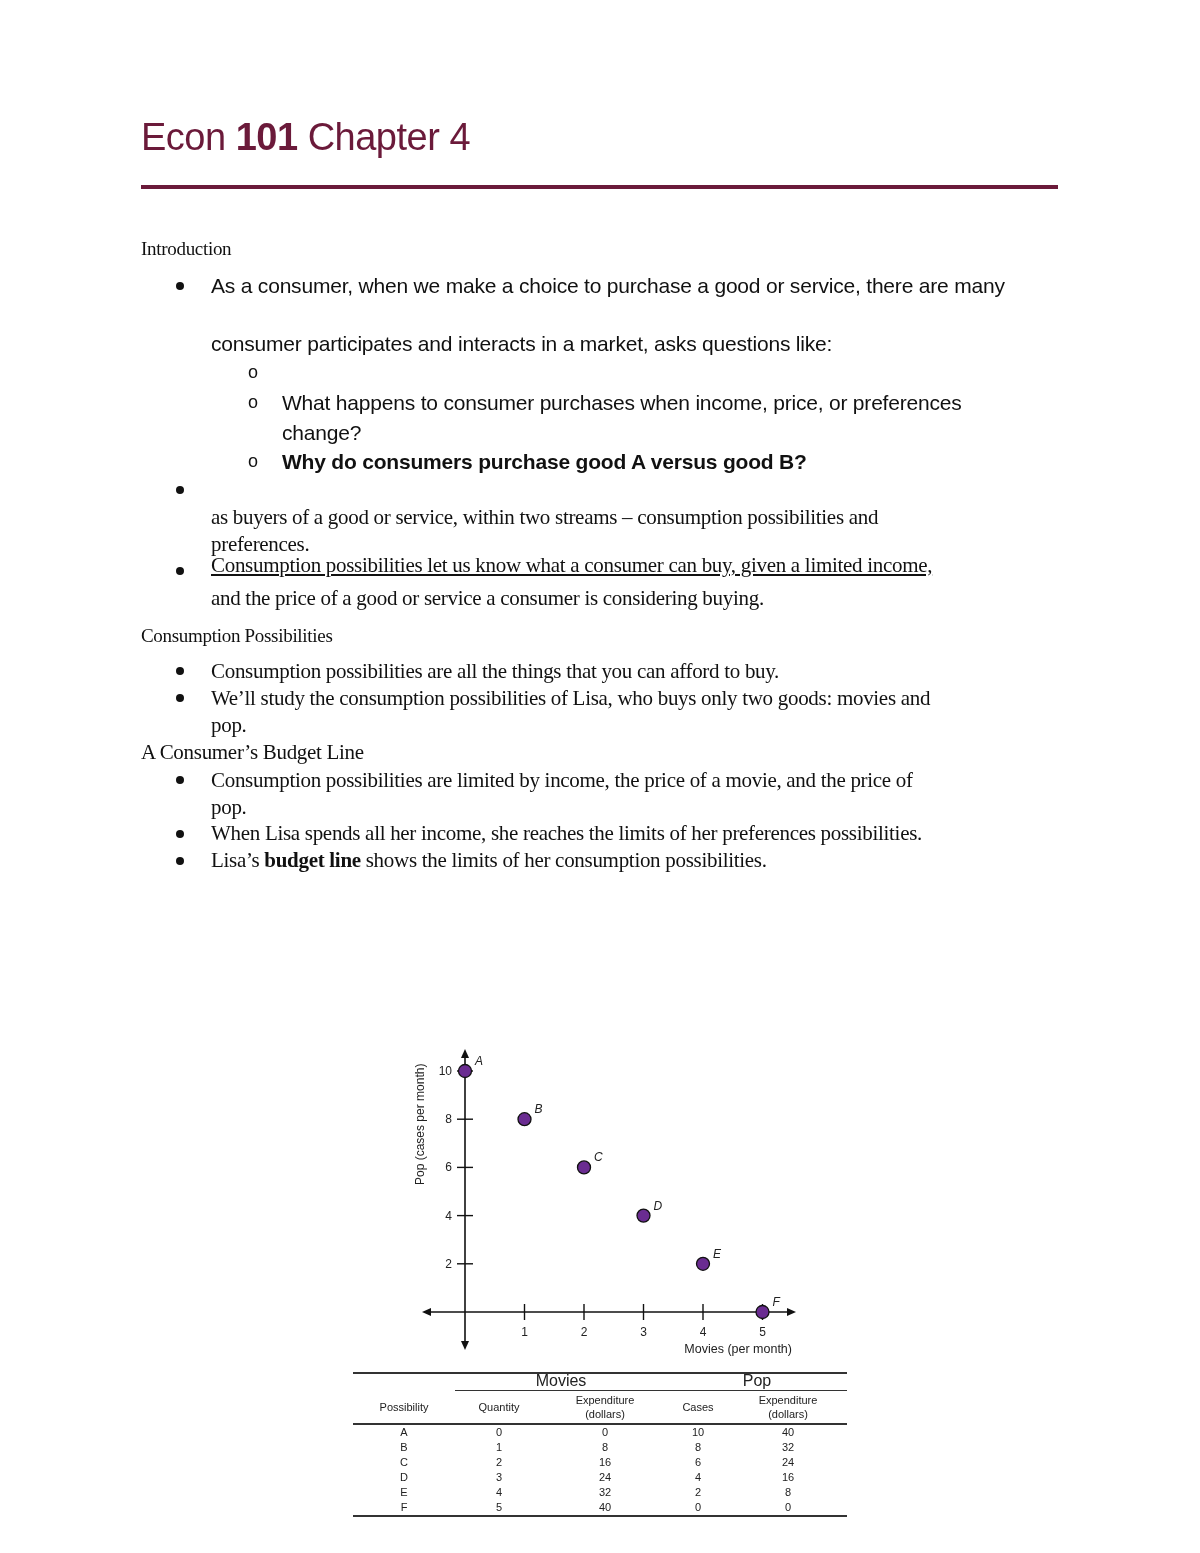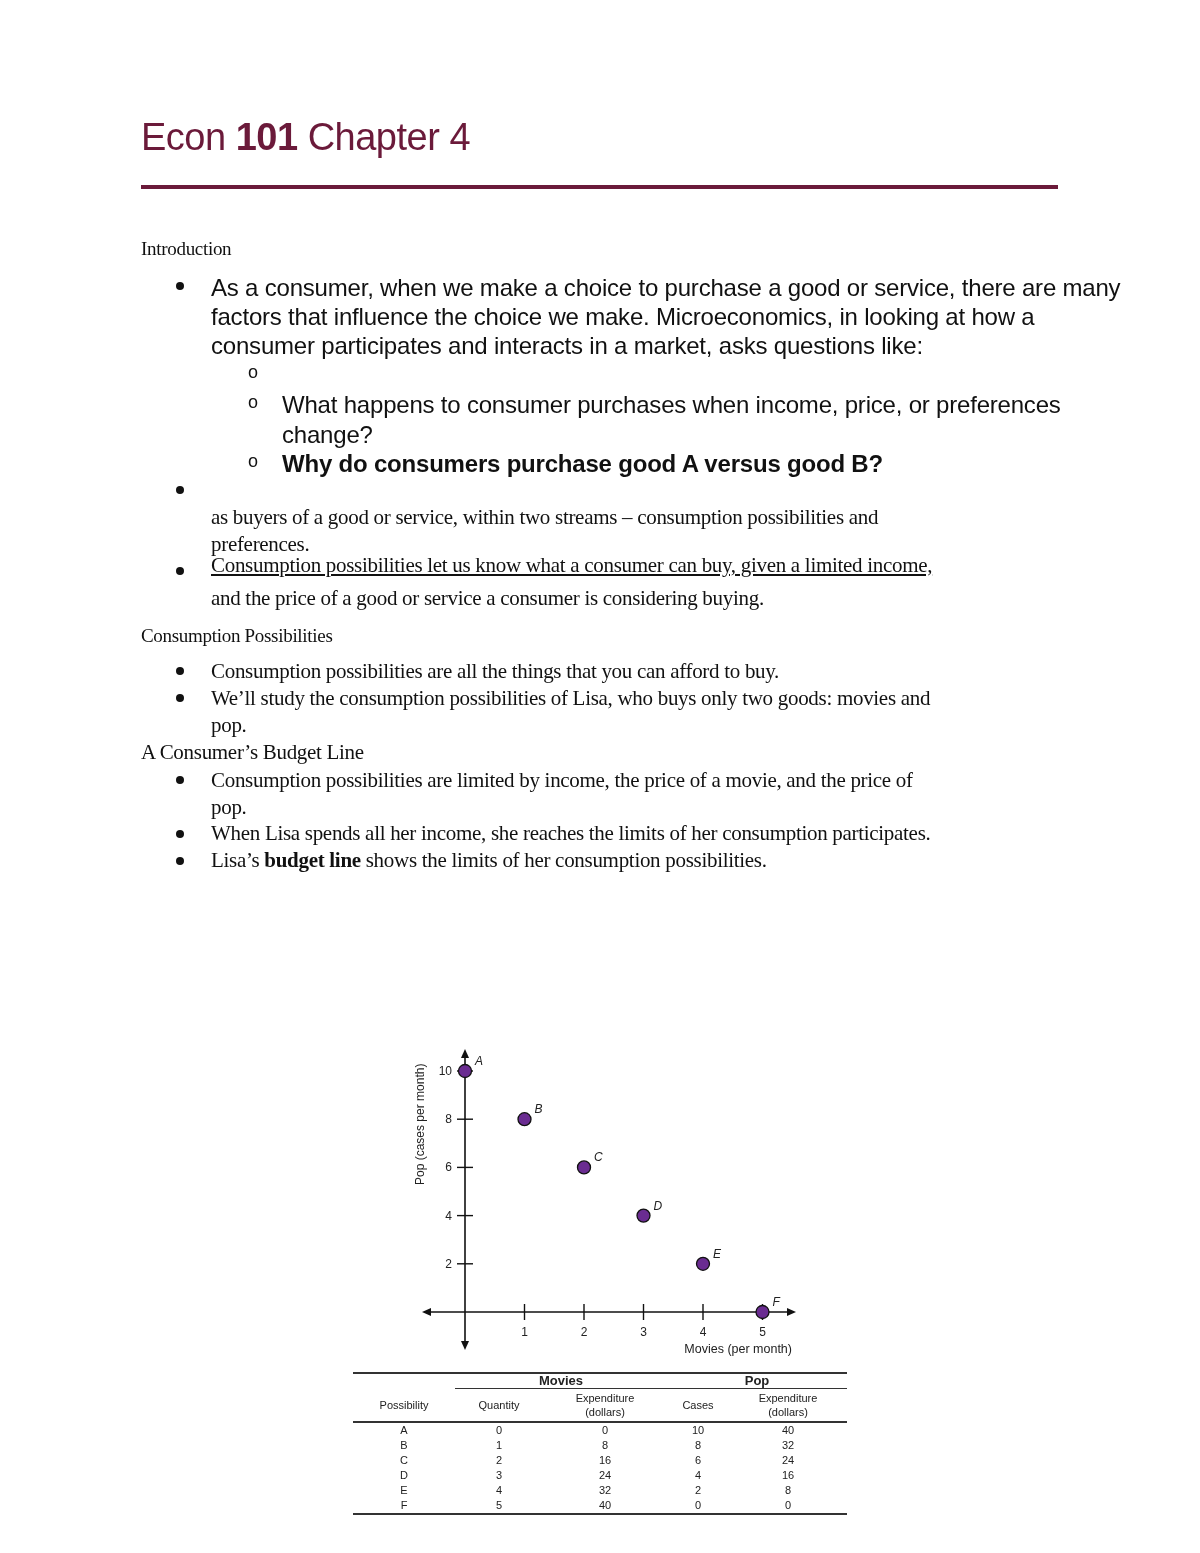--- a/index.html
+++ b/index.html
@@ -15,61 +15,60 @@
   .rule { position: absolute; left: 141px; top: 185px; width: 917px; height: 4px; background: #6b1a3a; }
 
   .h1 {
     position: absolute; left: 141px;
     font-family: "Liberation Serif", "DejaVu Serif", serif;
     font-size: 19px; color: #111; white-space: nowrap; letter-spacing: -0.3px;
   }
   .sans-line {
     position: absolute;
     font-family: "Liberation Sans", "DejaVu Sans", sans-serif;
-    font-size: 24px; color: #111; white-space: nowrap; letter-spacing: -0.2px;
+    font-size: 21px; color: #111; white-space: nowrap; letter-spacing: -0.2px;
   }
   .serif-line {
     position: absolute;
     font-family: "Liberation Serif", "DejaVu Serif", serif;
     font-size: 21px; color: #111; white-space: nowrap; letter-spacing: -0.3px;
   }
   .bullet { position: absolute; width: 8px; height: 8px; border-radius: 50%; background: #111; }
   .obullet { position: absolute; font-family: "Liberation Sans", sans-serif; font-size: 18px; color: #111; }
   b { font-weight: bold; }
 
   
   .chart { position: absolute; left: 400px; top: 1040px; width: 420px; height: 330px; }
   .chart svg text { font-family: "Liberation Sans", "DejaVu Sans", sans-serif; }
 
   
   .tbl { position: absolute; left: 353px; top: 1372px; width: 494px; border-collapse: collapse;
          font-family: "Liberation Sans", "DejaVu Sans", sans-serif; font-size: 11px; color: #222; }
   .tbl th, .tbl td { text-align: center; padding: 0; font-weight: normal; }
-  .tbl thead tr.grp th { font-weight: bold; height: 16px; font-size: 13px; }
+  .tbl thead tr.grp th { font-weight: normal; height: 16px; font-size: 16px; }
   .tbl thead tr.grp th.under { border-bottom: 1.5px solid #333; }
   .tbl thead tr.sub th { height: 32px; line-height: 14px; border-bottom: 2px solid #333; }
   .tbl tbody td { height: 15px; line-height: 15px; }
   .tbl tbody tr:last-child td { border-bottom: 2px solid #333; }
   .tbl-top { position: absolute; left: 353px; top: 1372px; width: 494px; height: 2px; background: #333; }
 </style>
 </head>
 <body>
 
 <div class="page">
 
   <div class="title">
     <span>Econ </span><span class="num">101</span><span> Chapter 4</span>
   </div>
   <div class="rule"></div>
 
   <div class="h1" style="top:238px;">Introduction</div>
 
   <div class="bullet" style="left:176px; top:282px;"></div>
   <div class="sans-line" style="left:211px; top:274px;">As a consumer, when we make a choice to purchase a good or service, there are many</div>
-  <div class="sans-line" style="left:211px; top:303px;">factors that influence the choice we make. Microeconomics, in looking at how a</div>
   <div class="sans-line" style="left:211px; top:332px;">consumer participates and interacts in a market, asks questions like:</div>
 
   <div class="obullet" style="left:248px; top:362px;">o</div>
 
   <div class="obullet" style="left:248px; top:392px;">o</div>
   <div class="sans-line" style="left:282px; top:391px;">What happens to consumer purchases when income, price, or preferences</div>
   <div class="sans-line" style="left:282px; top:421px;">change?</div>
 
   <div class="obullet" style="left:248px; top:451px;">o</div>
   <div class="sans-line" style="left:282px; top:450px;font-weight:bold;">Why do consumers purchase good A versus good B?</div>
@@ -91,21 +90,21 @@
   <div class="serif-line" style="left:211px; top:686px;">We’ll study the consumption possibilities of Lisa, who buys only two goods: movies and</div>
   <div class="serif-line" style="left:211px; top:713px;">pop.</div>
 
   <div class="serif-line" style="left:141px; top:740px;">A Consumer’s Budget Line</div>
 
   <div class="bullet" style="left:176px; top:776px;"></div>
   <div class="serif-line" style="left:211px; top:768px;">Consumption possibilities are limited by income, the price of a movie, and the price of</div>
   <div class="serif-line" style="left:211px; top:795px;">pop.</div>
 
   <div class="bullet" style="left:176px; top:830px;"></div>
-  <div class="serif-line" style="left:211px; top:821px;">When Lisa spends all her income, she reaches the limits of her consumption participates.</div>
+  <div class="serif-line" style="left:211px; top:821px;">When Lisa spends all her income, she reaches the limits of her preferences possibilities.</div>
 
   <div class="bullet" style="left:176px; top:857px;"></div>
   <div class="serif-line" style="left:211px; top:848px;"><span>Lisa’s </span><b>budget line</b><span> shows the limits of her consumption possibilities.</span></div>
 
   <div class="chart">
     <svg id="chart-svg" width="420" height="330" viewBox="0 0 420 330">
       <g id="chart-axes">
           <line x1="28" y1="272" x2="390" y2="272" stroke="#111" stroke-width="1.6"></line>
           <line x1="65" y1="14" x2="65" y2="305" stroke="#111" stroke-width="1.6"></line>
           <path d="M22 272 l9 -4 v8 z" fill="#111"></path>

